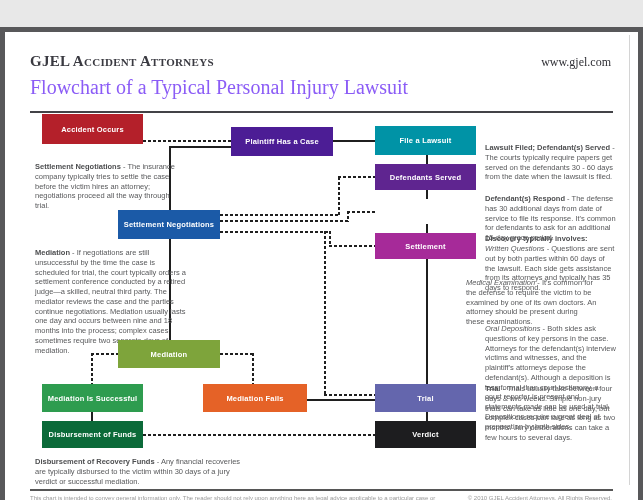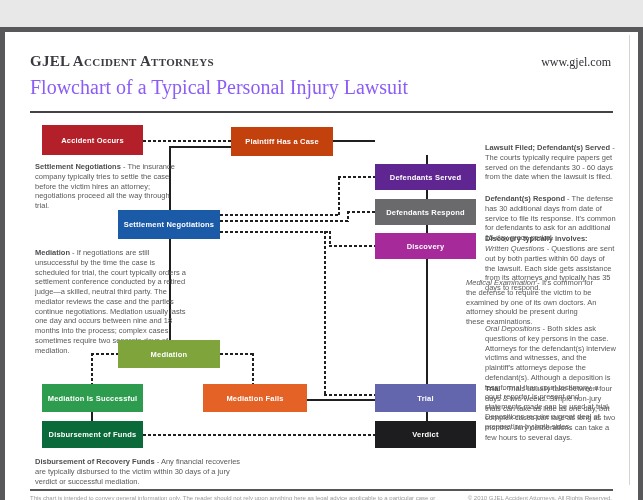--- a/index.html
+++ b/index.html
@@ -77,34 +77,34 @@
   <div class="ln dv" style="left:324px;top:204px;height:164px"></div>
   <div class="ln dh" style="left:324px;top:367px;width:51px"></div>
 
   <div class="ln dh" style="left:91px;top:326px;width:27px"></div>
   <div class="ln dv" style="left:91px;top:326px;height:31px"></div>
   <div class="ln dh" style="left:220px;top:326px;width:33px"></div>
   <div class="ln dv" style="left:252px;top:326px;height:31px"></div>
 
   <div class="ln dh" style="left:143px;top:407px;width:232px"></div>
 
-  <div class="node" style="left: 42px; top: 98px; width: 101px; height: 30px; background: rgb(180, 32, 42);">
+  <div class="node" style="left: 42px; top: 87px; width: 101px; height: 30px; background: rgb(180, 32, 42);">
     <span>Accident Occurs</span>
     </div>
-  <div class="node" style="left: 231px; top: 100px; width: 102px; height: 29px; background: #c2410c;">
+  <div class="node" style="left: 231px; top: 100px; width: 102px; height: 29px; background: #4c1d95;">
     <span>Plaintiff Has a Case</span>
+    </div>
+  <div class="node" style="left: 375px; top: 99px; width: 101px; height: 29px; background: rgb(0, 147, 166);">
+    <span>File a Lawsuit</span>
     </div>
   <div class="node" style="left: 375px; top: 137px; width: 101px; height: 26px; background: rgb(95, 37, 144);">
     <span>Defendants Served</span>
     </div>
-  <div class="node" style="left: 375px; top: 172px; width: 101px; height: 26px; background: rgb(106, 106, 108);">
-    <span>Defendants Respond</span>
-    </div>
   <div class="node" style="left: 375px; top: 206px; width: 101px; height: 26px; background: rgb(166, 42, 153);">
-    <span>Discovery</span>
+    <span>Settlement</span>
     </div>
   <div class="node" style="left: 118px; top: 183px; width: 102px; height: 29px; background: rgb(27, 90, 167);">
     <span>Settlement Negotiations</span>
     </div>
   <div class="node" style="left: 118px; top: 313px; width: 102px; height: 28px; background: rgb(126, 164, 59);">
     <span>Mediation</span>
     </div>
   <div class="node" style="left: 42px; top: 357px; width: 101px; height: 28px; background: rgb(46, 156, 79);">
     <span>Mediation Is Successful</span>
     </div>

